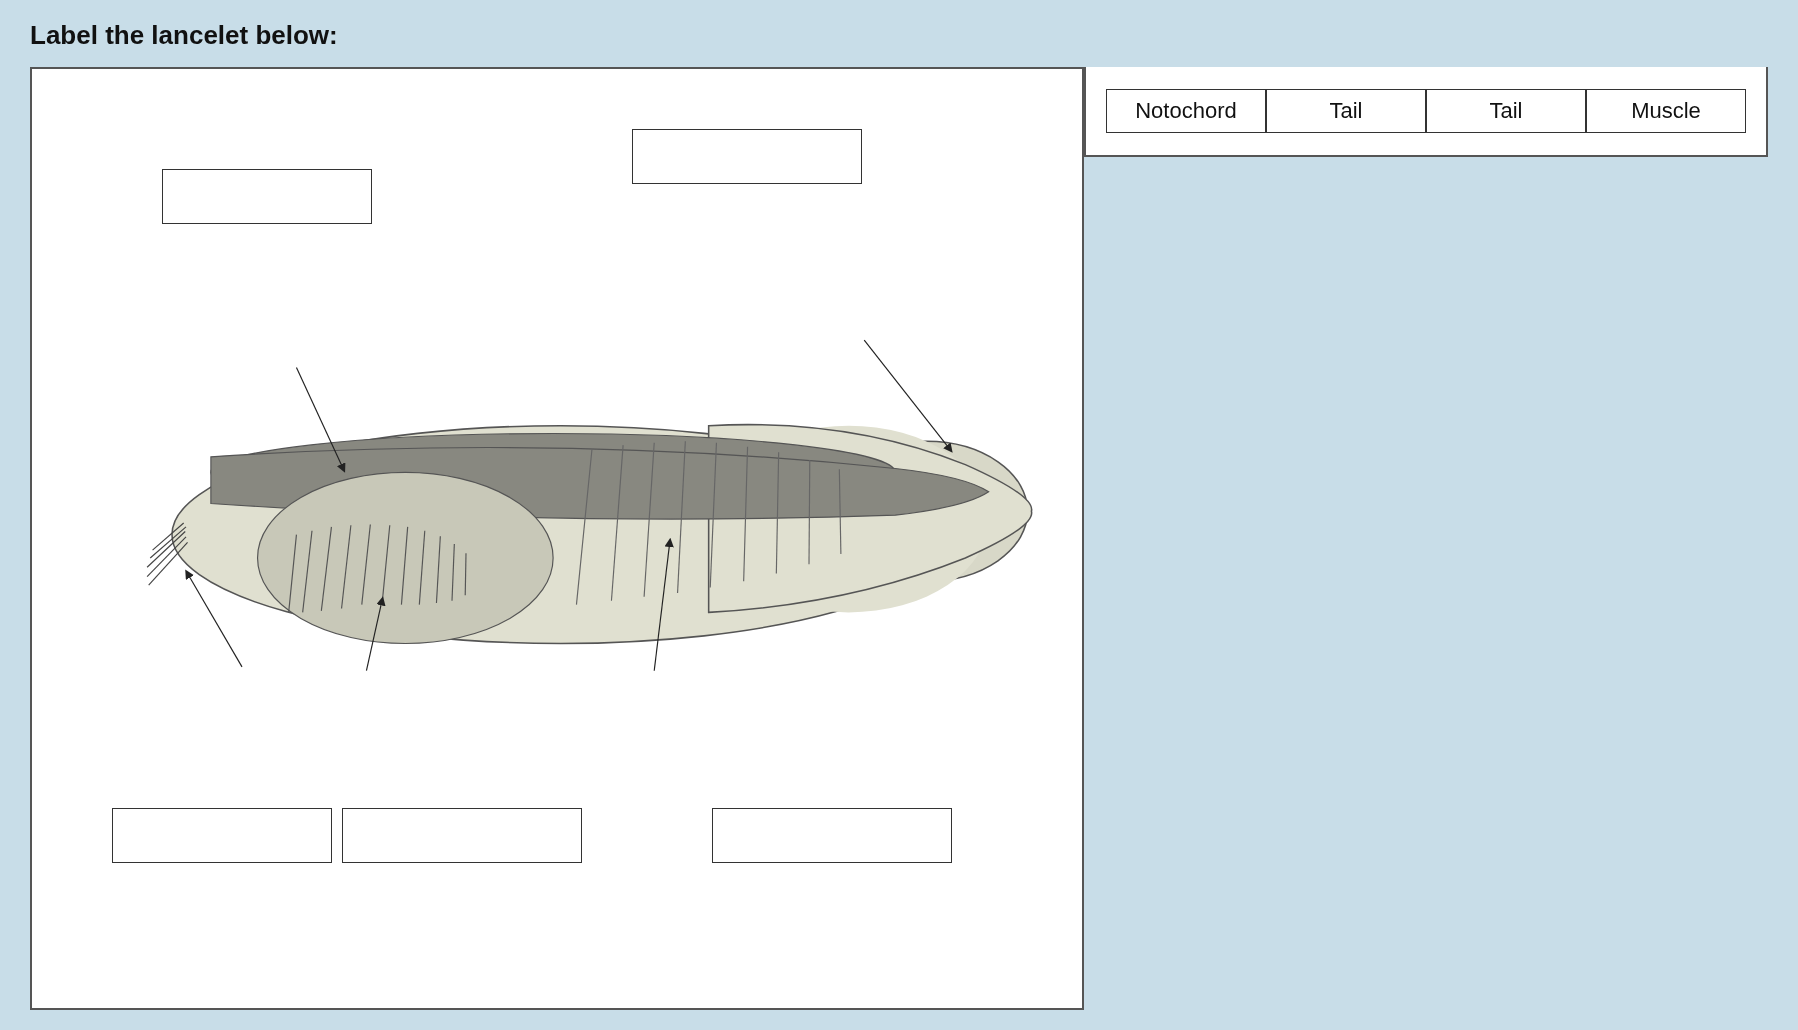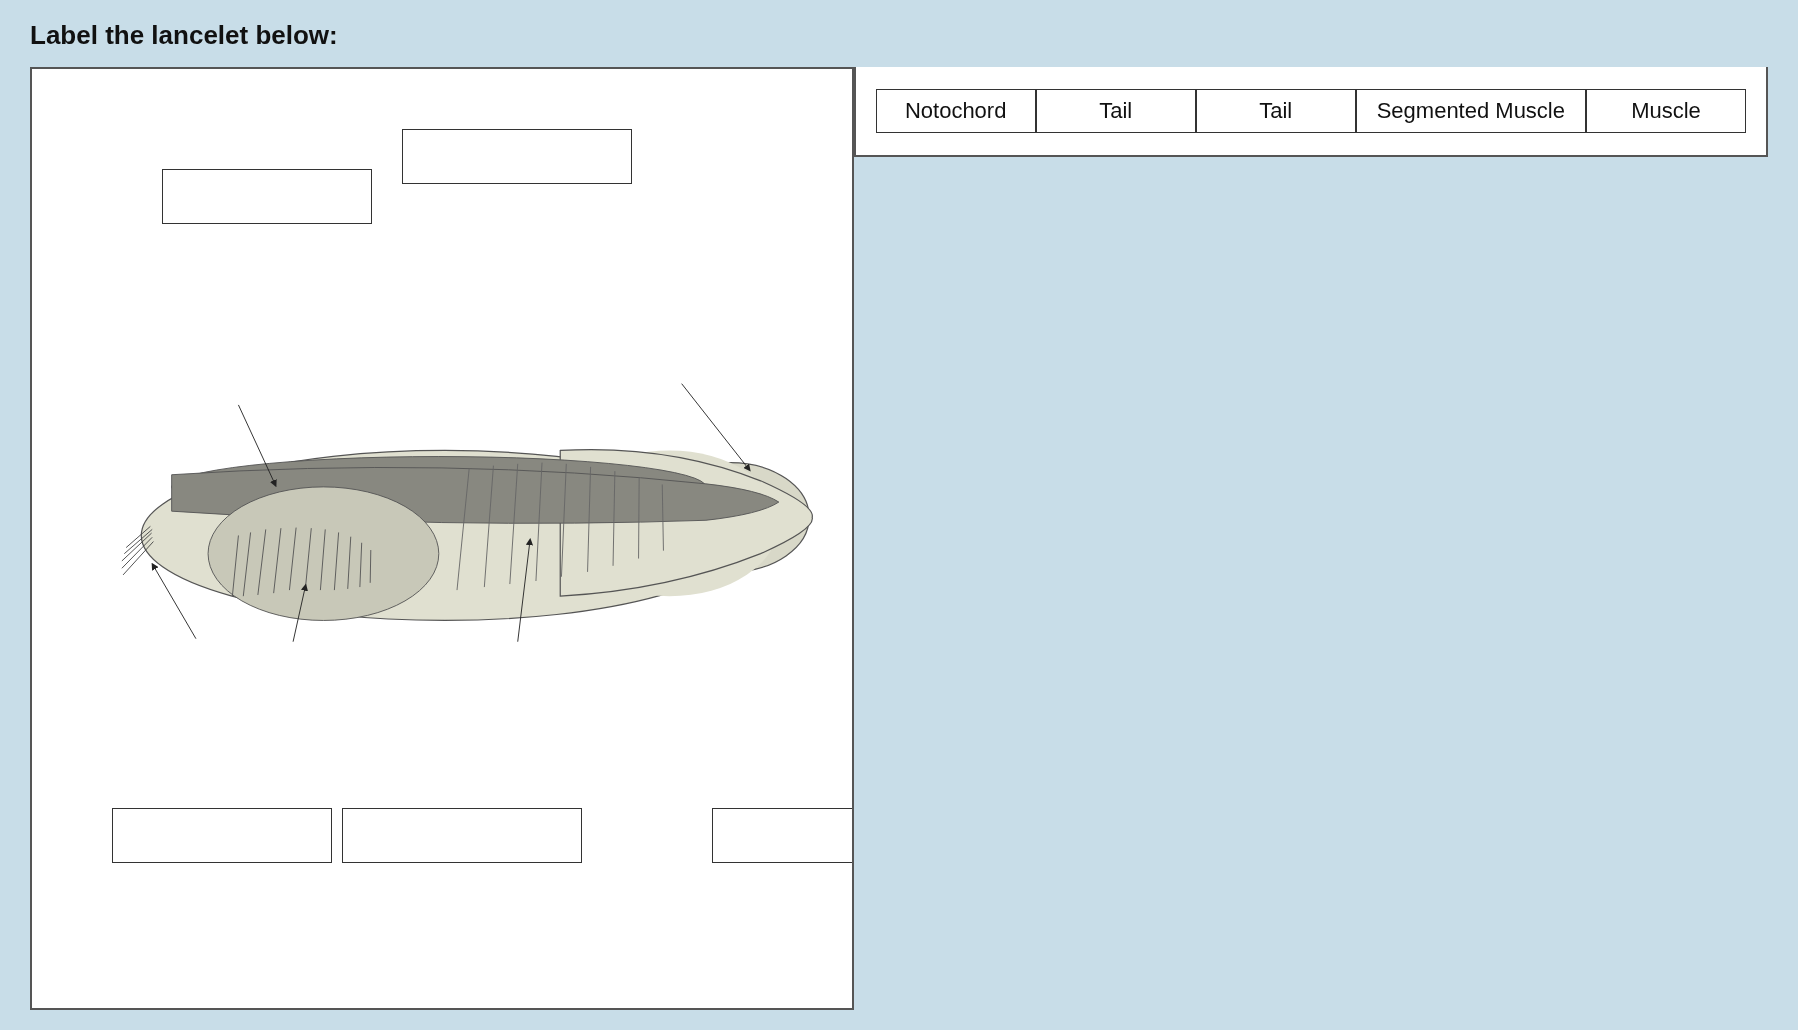--- a/index.html
+++ b/index.html
@@ -175,16 +175,15 @@
     <div class="label-box lb-bottom-left"></div>
     <div class="label-box lb-bottom-mid"></div>
     <div class="label-box lb-bottom-right"></div>
 
   </div>
 
   <div class="label-strip">
     <div class="label-chip">Notochord</div>
     <div class="label-chip">Tail</div>
     <div class="label-chip">Tail</div>
-    <div class="label-chip">Segmented Muscle</div>
     <div class="label-chip">Muscle</div>
   </div>
 </div>
 
 </body></html>

